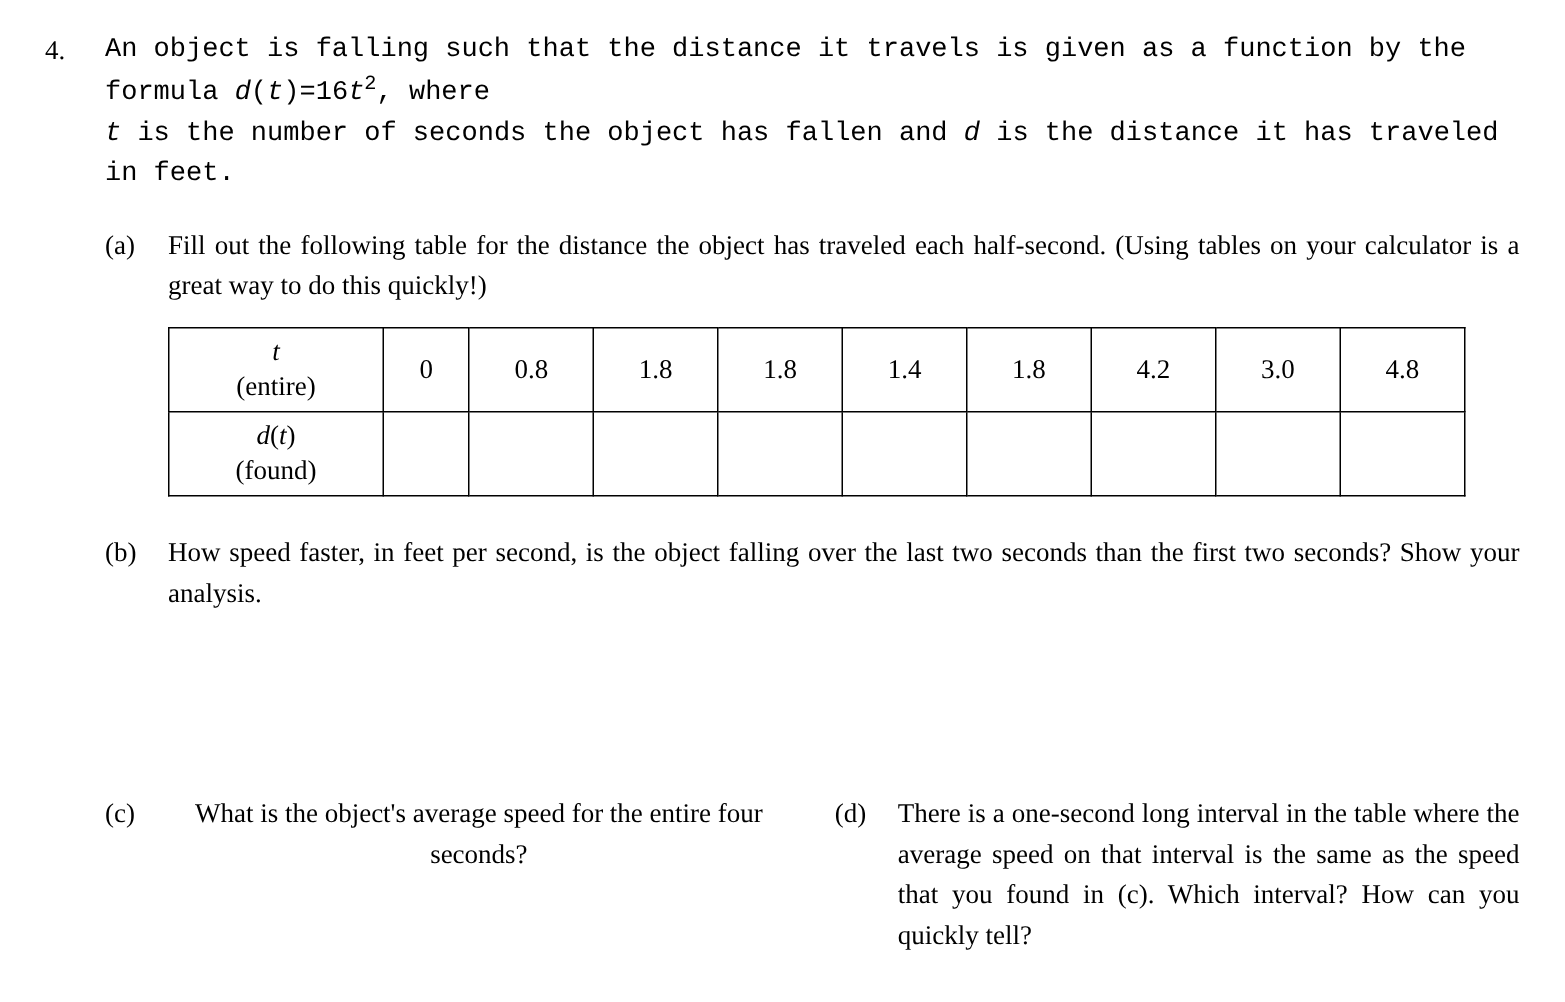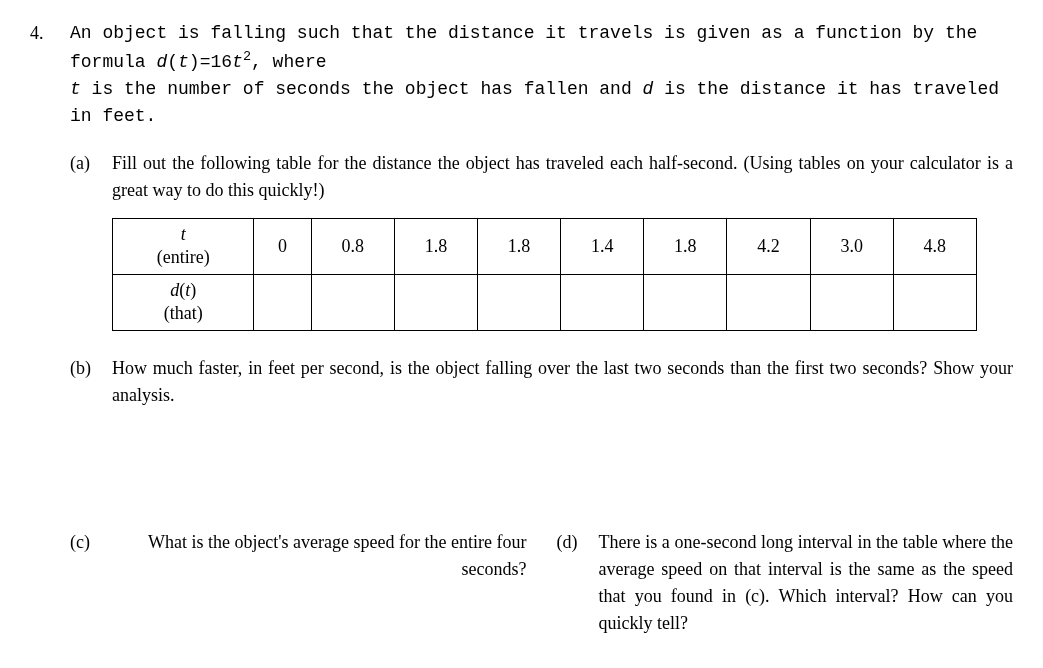--- a/index.html
+++ b/index.html
@@ -110,46 +110,46 @@
           <td>1.8</td>
           <td>1.4</td>
           <td>1.8</td>
           <td>4.2</td>
           <td>3.0</td>
           <td>4.8</td>
         </tr>
         <tr>
           <td class="header-cell">
             <span class="math">d</span><span>(</span><span class="math">t</span><span>)</span><br>
-            <span>(that)</span>
+            <span>(found)</span>
           </td>
           <td></td>
           <td></td>
           <td></td>
           <td></td>
           <td></td>
           <td></td>
           <td></td>
           <td></td>
           <td></td>
         </tr>
       </tbody>
         </table>
     </div>
 
     <div class="subpart">
       <div class="subpart-label">(b)</div>
-      <div class="subpart-content">How much faster, in feet per second, is the object falling over the last two seconds than the first two seconds? Show your analysis.</div>
+      <div class="subpart-content">How speed faster, in feet per second, is the object falling over the last two seconds than the first two seconds? Show your analysis.</div>
     </div>
 
     <div class="two-col">
       <div class="col">
         <div class="subpart">
           <div class="subpart-label">(c)</div>
-          <div class="subpart-content" style="text-align:right;">What is the object's average speed for the entire four seconds?</div>
+          <div class="subpart-content" style="text-align:center;">What is the object's average speed for the entire four seconds?</div>
         </div>
       </div>
       <div class="col">
         <div class="subpart">
           <div class="subpart-label">(d)</div>
           <div class="subpart-content">There is a one-second long interval in the table where the average speed on that interval is the same as the speed that you found in (c). Which interval? How can you quickly tell?</div>
         </div>
       </div>
     </div>
 

